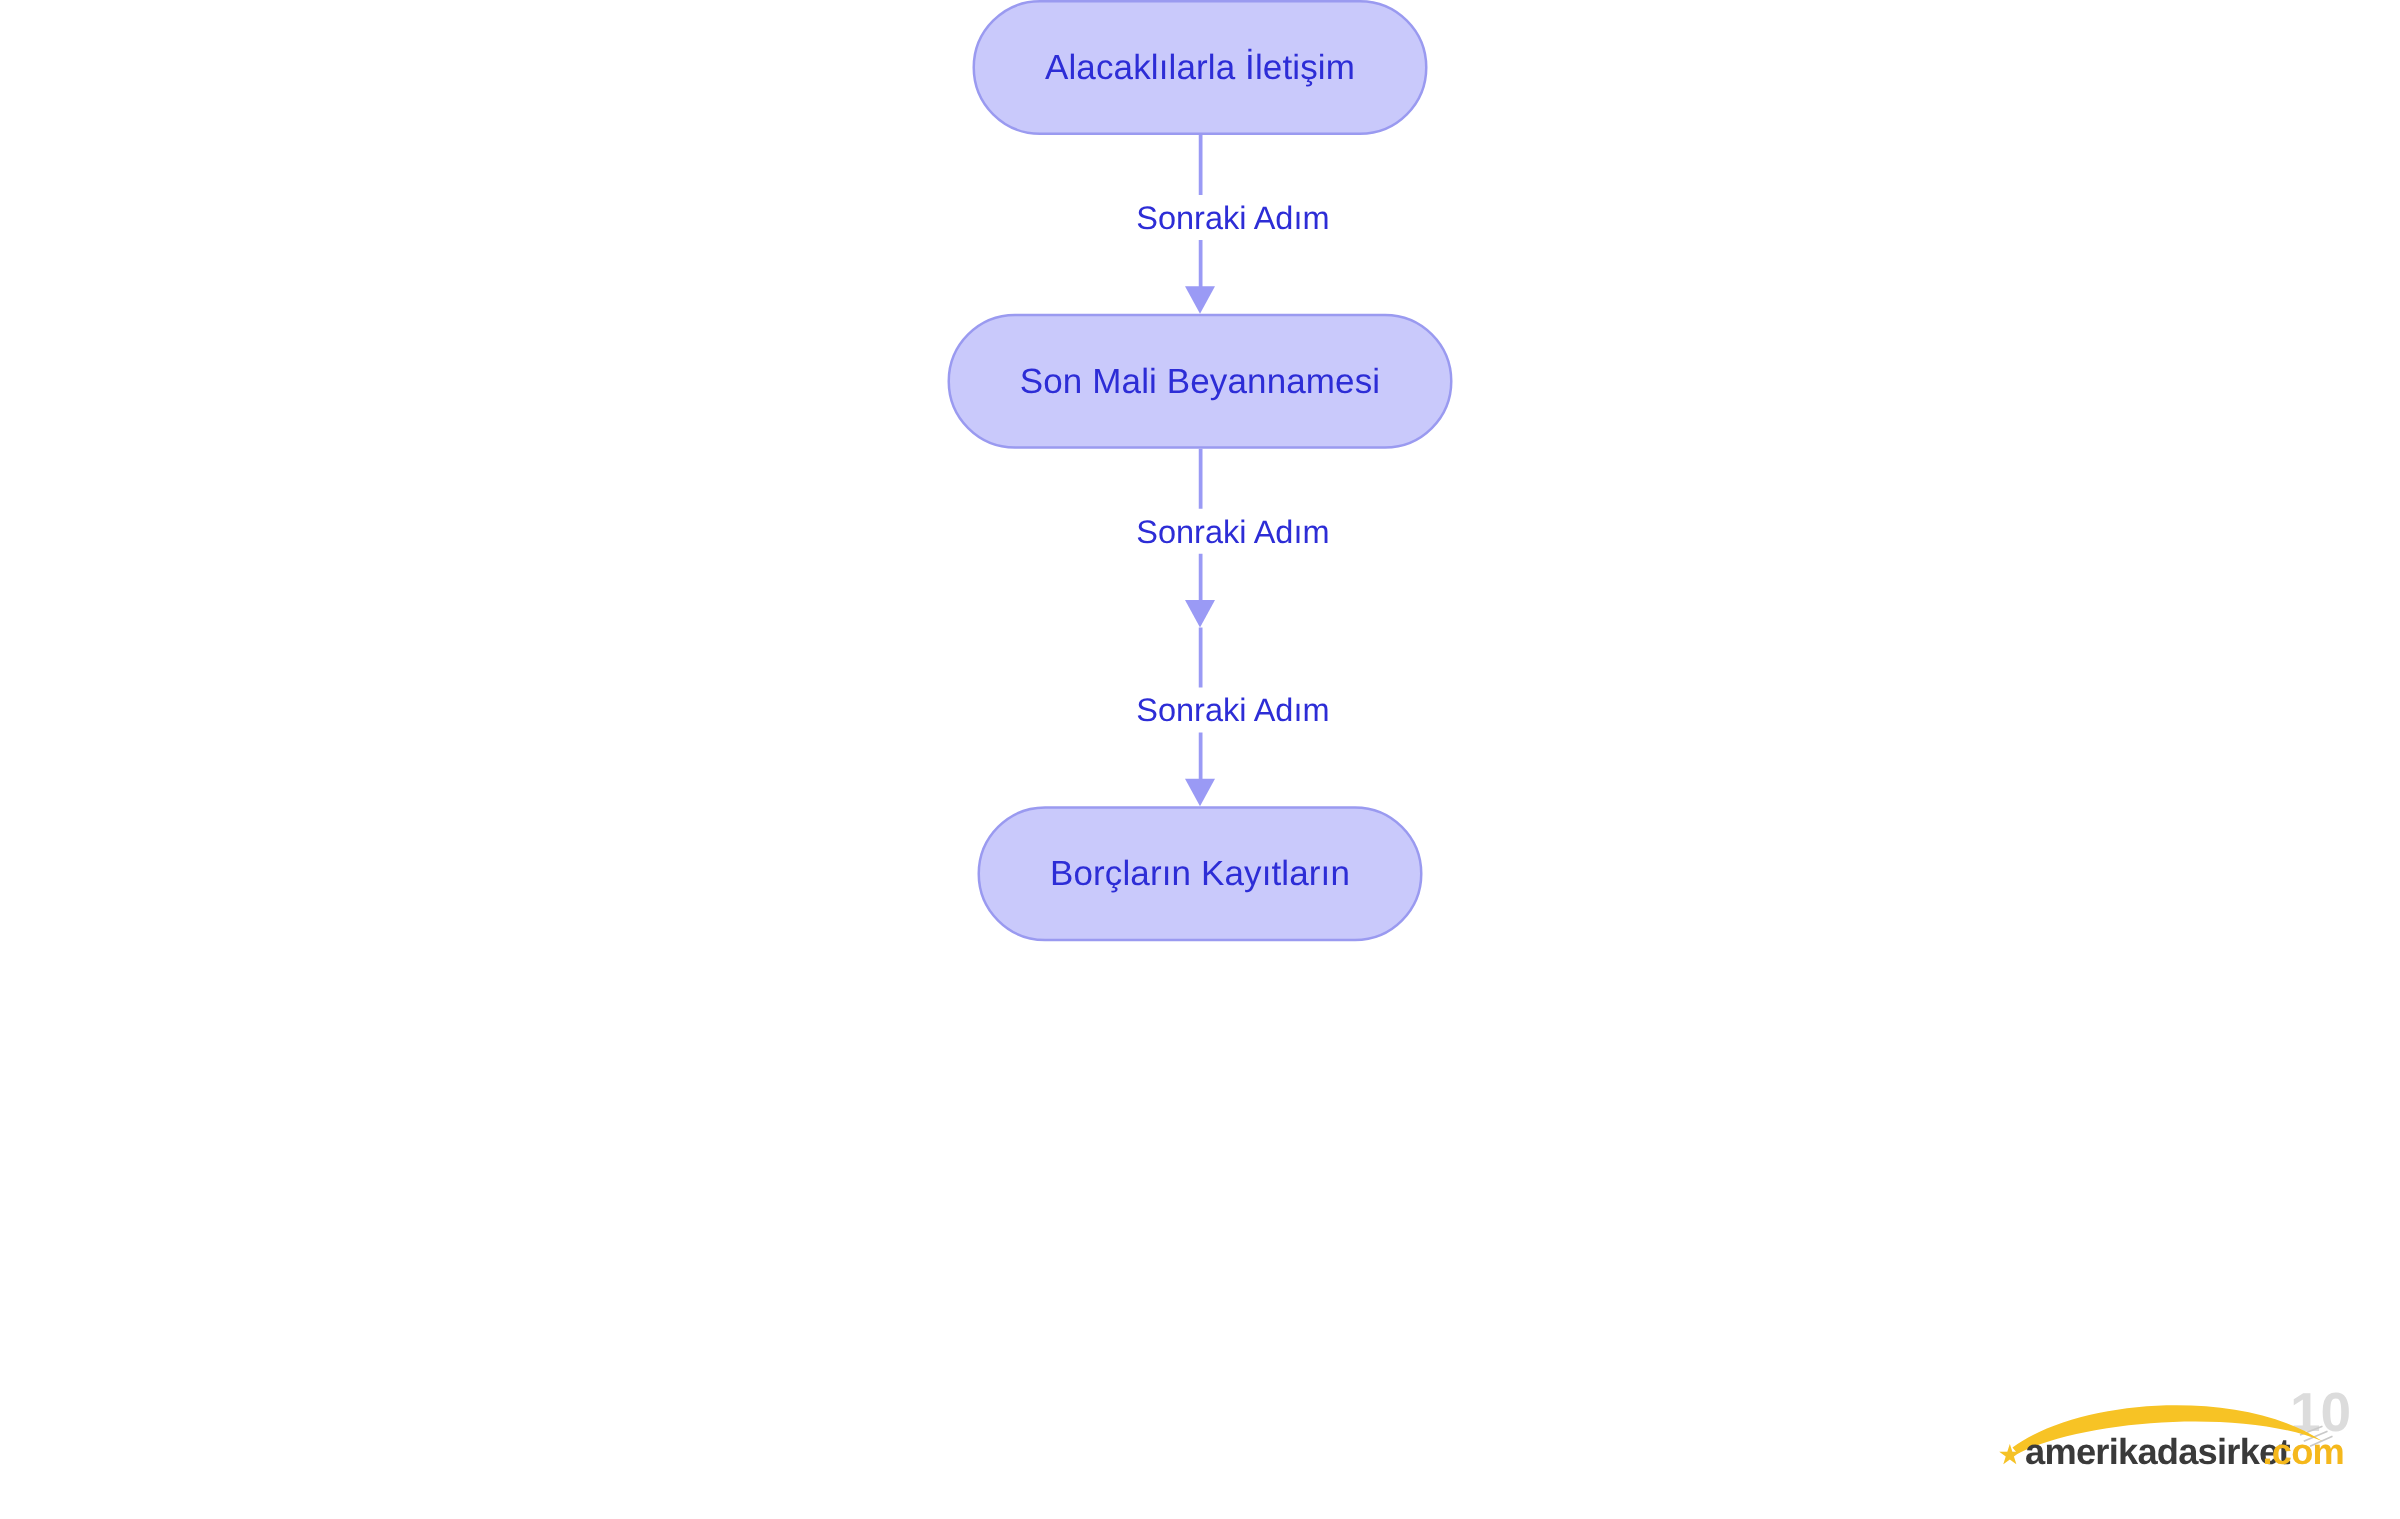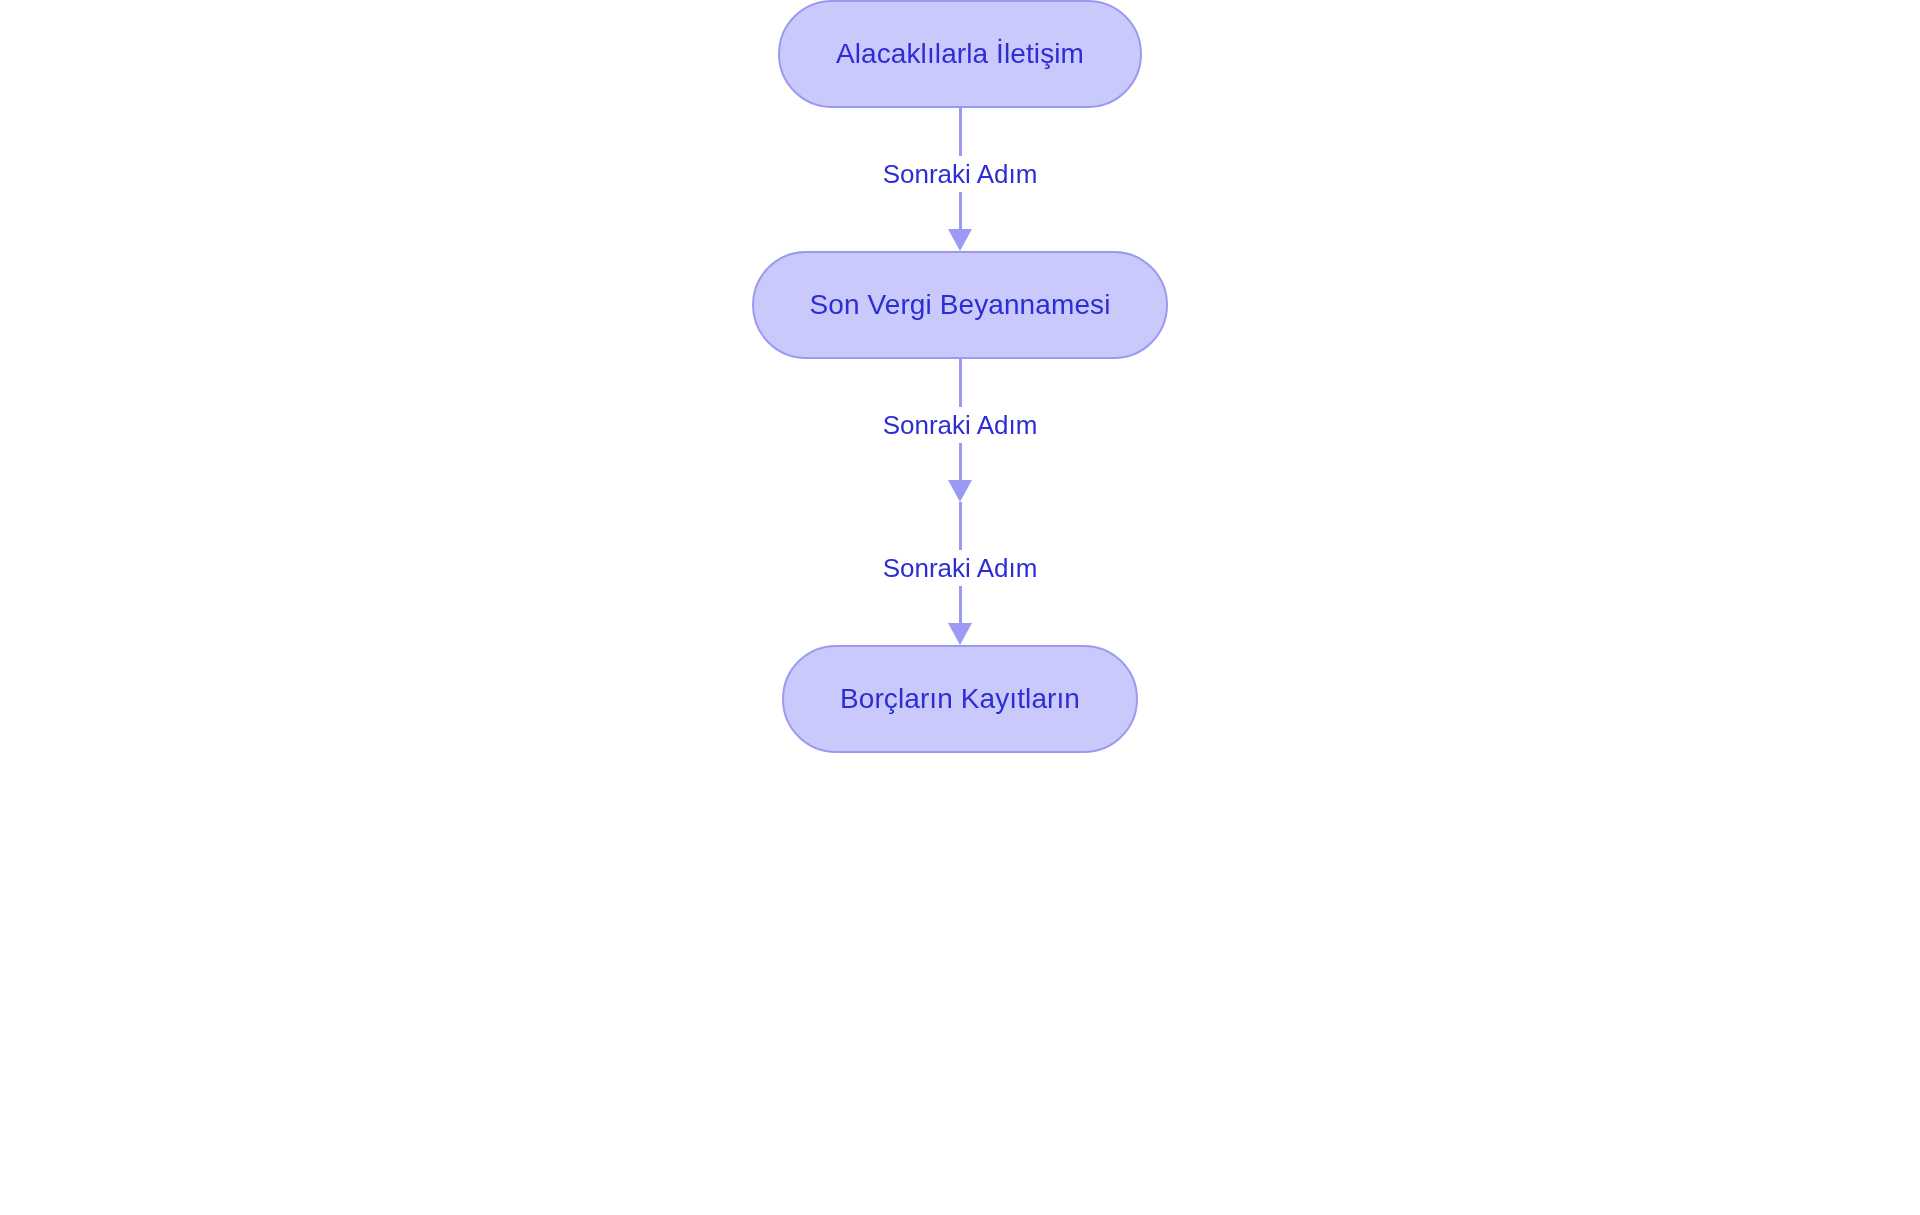--- a/index.html
+++ b/index.html
@@ -56,21 +56,20 @@
     letter-spacing: 0.1px;
   }
 
   
   .edge {
     position: relative;
     width: 120px;
     height: 143px;
     display: flex;
     align-items: center;
-    justify-content: center;
     z-index: 1;
   }
   .edge-line {
     position: absolute;
     left: 50%;
     top: 0;
     width: 3px;
     height: 128px;
     margin-left: -1.5px;
     background: #9a9af5;
@@ -118,21 +117,21 @@
       <span class="node-label">Alacaklılarla İletişim</span>
     </div>
 
     <div class="edge">
       <div class="edge-line"></div>
       <div class="edge-arrow"></div>
       <span class="edge-text">Sonraki Adım</span>
     </div>
 
     <div class="node">
-      <span class="node-label">Son Vergi Beyannamesi</span>
+      <span class="node-label">Son Mali Beyannamesi</span>
     </div>
 
     <div class="edge">
       <div class="edge-line"></div>
       <div class="edge-arrow"></div>
       <span class="edge-text">Sonraki Adım</span>
     </div>
 
 
     <div class="edge">
@@ -140,14 +139,29 @@
       <div class="edge-arrow"></div>
       <span class="edge-text">Sonraki Adım</span>
     </div>
 
     <div class="node">
       <span class="node-label">Borçların Kayıtların</span>
     </div>
 
   </div>
 
+  <div class="logo">
+    <svg viewBox="0 0 300 96" width="300" height="96" xmlns="http://www.w3.org/2000/svg">
+
+      <text x="236" y="50" font-family="Liberation Sans, sans-serif" font-size="44" font-weight="bold" fill="#dcdcdc">10</text>
+
+      <path d="M244 53 L262 46 M247 58 L266 50 M252 62 L270 54" stroke="#c9c9c9" stroke-width="1.4" fill="none"></path>
+
+      <path d="M14 63 C70 22, 200 16, 262 58 C200 32, 74 40, 18 68 Z" fill="#f7c325"></path>
+
+      <text x="2" y="76" font-family="Liberation Sans, sans-serif" font-size="22" fill="#f5c226">★</text>
+
+      <text x="24" y="76" font-family="Liberation Sans, sans-serif" font-size="29" font-weight="bold" fill="#3a3a3a" letter-spacing="-0.6">amerikadasirket</text>
+      <text x="214" y="76" font-family="Liberation Sans, sans-serif" font-size="29" font-weight="bold" fill="#f5b81c" letter-spacing="-0.6">.com</text>
+    </svg>
+  </div>
 
 </div>
 
 </body></html>

